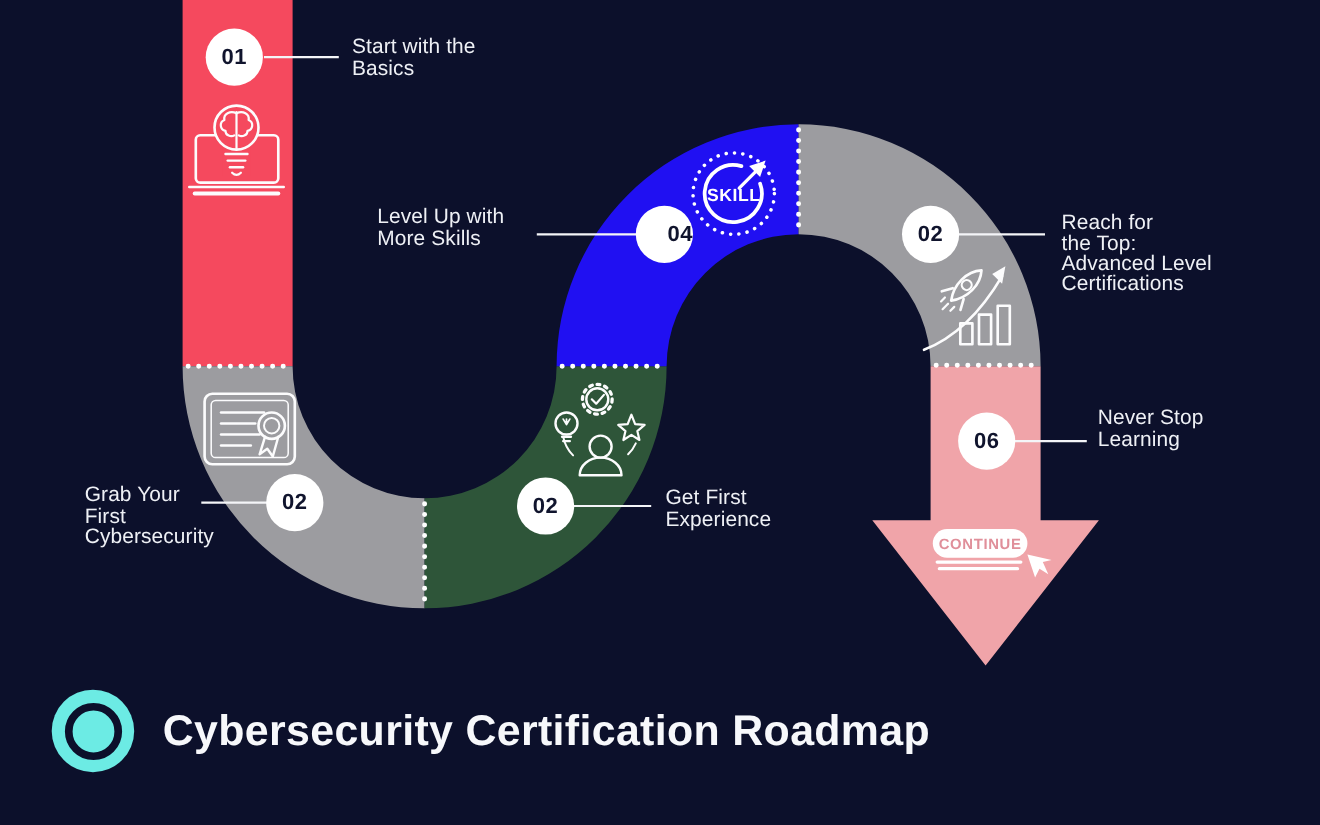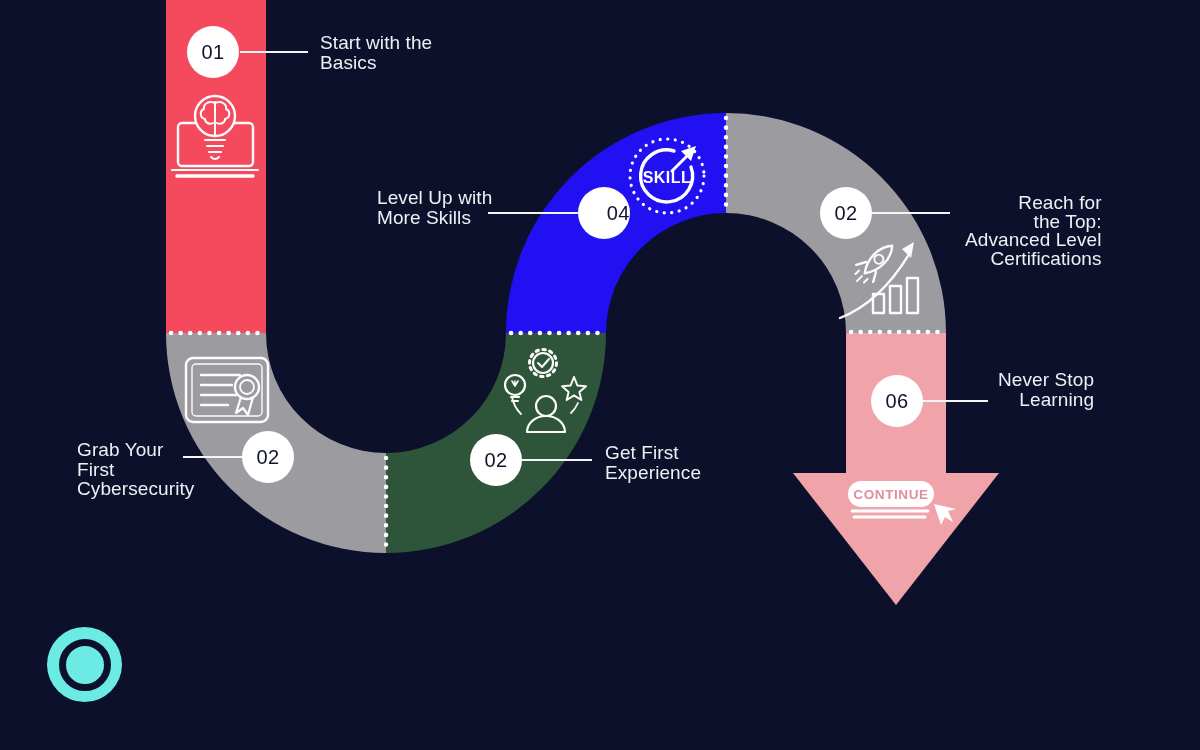--- a/index.html
+++ b/index.html
@@ -8,21 +8,21 @@
     background:#0c102b;
     overflow:hidden;
     position:relative;
     font-family:"Liberation Sans", sans-serif;
   }
   .stage { position:absolute; left:0; top:0; width:1200px; height:750px; }
   .num-circle {
     position:absolute; width:52px; height:52px; border-radius:50%;
     background:#ffffff; color:#10142d;
     display:flex; align-items:center; justify-content:center;
-    font-size:20px; font-weight:400; letter-spacing:.5px;
+    font-size:20px; font-weight:700; letter-spacing:.5px;
   }
   .step-label {
     position:absolute; color:#eef0f5; font-size:19px; line-height:19.5px;
     white-space:pre-line; letter-spacing:.1px;
   }
   .step-label.tight { line-height:18.5px; }
   .title-row {
     position:absolute; left:47px; top:627px;
     display:flex; align-items:center; gap:26px;
   }
@@ -162,26 +162,27 @@
     <span>06</span>
   </div>
 
 <div class="step-label" style="left:320px; top:33px;">Start with the
 Basics</div>
 <div class="step-label" style="left:77px;  top:440px;">Grab Your
 First
 Cybersecurity</div>
 <div class="step-label" style="left:605px; top:443px;">Get First
 Experience</div>
-<div class="step-label" style="left:343px; top:188px;margin-left:34px;">Level Up with
+<div class="step-label" style="left:343px; top:188px;">Level Up with
 More Skills</div>
-<div class="step-label tight" style="left:965px; top:194px;text-align:right;">Reach for
+<div class="step-label tight" style="left:965px; top:194px;">Reach for
 the Top:
 Advanced Level
 Certifications</div>
-<div class="step-label" style="left:998px; top:370px;text-align:right;">Never Stop
+<div class="step-label" style="left:998px; top:370px;">Never Stop
 Learning</div>
 
 <div class="title-row">
   <div class="logo-outer">
     <div class="logo-ring"></div>
   </div>
+  <div class="title-text">Cybersecurity Certification Roadmap</div>
 </div>
 
 </body></html>

